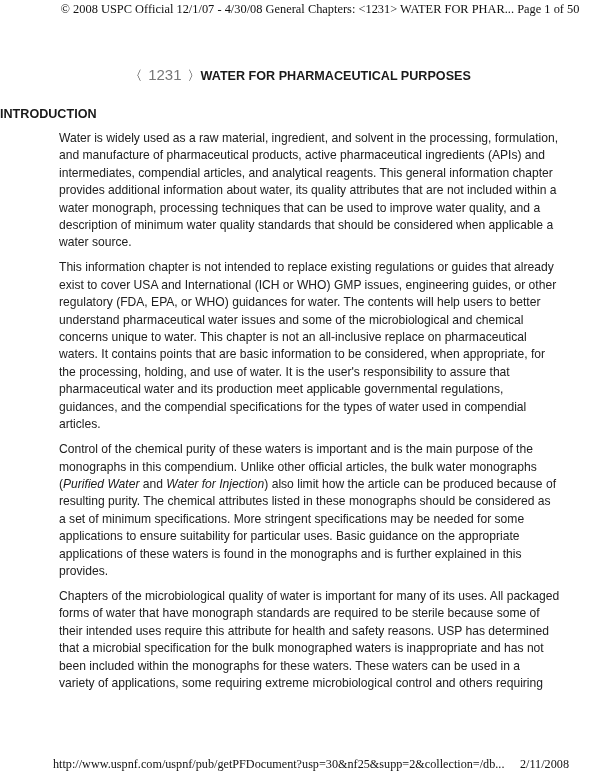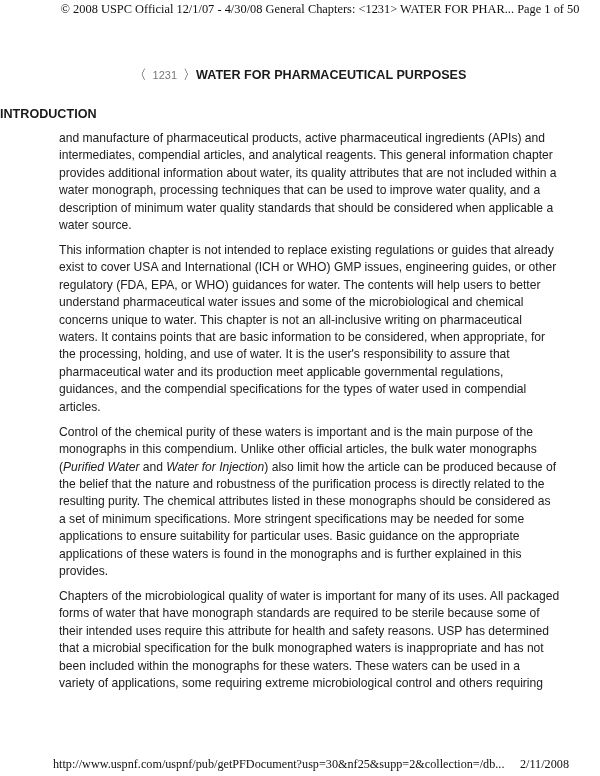--- a/index.html
+++ b/index.html
@@ -39,21 +39,21 @@
     }
     .chapter-title .bracket {
       font-weight: normal;
       font-family: "DejaVu Sans", sans-serif;
       font-size: 13px;
       color: #222;
     }
     .chapter-title .num {
       font-weight: normal;
       color: #777;
-      font-size: 11px;
+      font-size: 15px;
       margin: 0 6px;
     }
     .chapter-title .txt {
     }
     .section-heading {
       position: absolute;
       top: 107px;
       left: 0;
       width: 600px;
       text-align: left;
@@ -105,44 +105,44 @@
 </div>
 
 <div class="chapter-title">
   <span class="bracket">〈</span><span class="num">1231</span><span class="bracket">〉</span><span class="txt">WATER FOR PHARMACEUTICAL PURPOSES</span>
 </div>
 
 <div class="section-heading">INTRODUCTION</div>
 
 <div class="body-text">
   <p>
+    <span class="line">Water is widely used as a raw material, ingredient, and solvent in the processing, formulation,</span>
     <span class="line">and manufacture of pharmaceutical products, active pharmaceutical ingredients (APIs) and</span>
     <span class="line">intermediates, compendial articles, and analytical reagents. This general information chapter</span>
     <span class="line">provides additional information about water, its quality attributes that are not included within a</span>
     <span class="line">water monograph, processing techniques that can be used to improve water quality, and a</span>
     <span class="line">description of minimum water quality standards that should be considered when applicable a</span>
     <span class="line">water source.</span>
   </p>
   <p>
     <span class="line">This information chapter is not intended to replace existing regulations or guides that already</span>
     <span class="line">exist to cover USA and International (ICH or WHO) GMP issues, engineering guides, or other</span>
     <span class="line">regulatory (FDA, EPA, or WHO) guidances for water. The contents will help users to better</span>
     <span class="line">understand pharmaceutical water issues and some of the microbiological and chemical</span>
-    <span class="line">concerns unique to water. This chapter is not an all-inclusive writing on pharmaceutical</span>
+    <span class="line">concerns unique to water. This chapter is not an all-inclusive replace on pharmaceutical</span>
     <span class="line">waters. It contains points that are basic information to be considered, when appropriate, for</span>
     <span class="line">the processing, holding, and use of water. It is the user's responsibility to assure that</span>
     <span class="line">pharmaceutical water and its production meet applicable governmental regulations,</span>
     <span class="line">guidances, and the compendial specifications for the types of water used in compendial</span>
     <span class="line">articles.</span>
   </p>
   <p>
     <span class="line">Control of the chemical purity of these waters is important and is the main purpose of the</span>
     <span class="line">monographs in this compendium. Unlike other official articles, the bulk water monographs</span>
     <span class="line"><span>(</span><em>Purified Water</em><span> and </span><em>Water for Injection</em><span>) also limit how the article can be produced because of</span></span>
-    <span class="line">the belief that the nature and robustness of the purification process is directly related to the</span>
     <span class="line">resulting purity. The chemical attributes listed in these monographs should be considered as</span>
     <span class="line">a set of minimum specifications. More stringent specifications may be needed for some</span>
     <span class="line">applications to ensure suitability for particular uses. Basic guidance on the appropriate</span>
     <span class="line">applications of these waters is found in the monographs and is further explained in this</span>
     <span class="line">provides.</span>
   </p>
   <p>
     <span class="line">Chapters of the microbiological quality of water is important for many of its uses. All packaged</span>
     <span class="line">forms of water that have monograph standards are required to be sterile because some of</span>
     <span class="line">their intended uses require this attribute for health and safety reasons. USP has determined</span>

